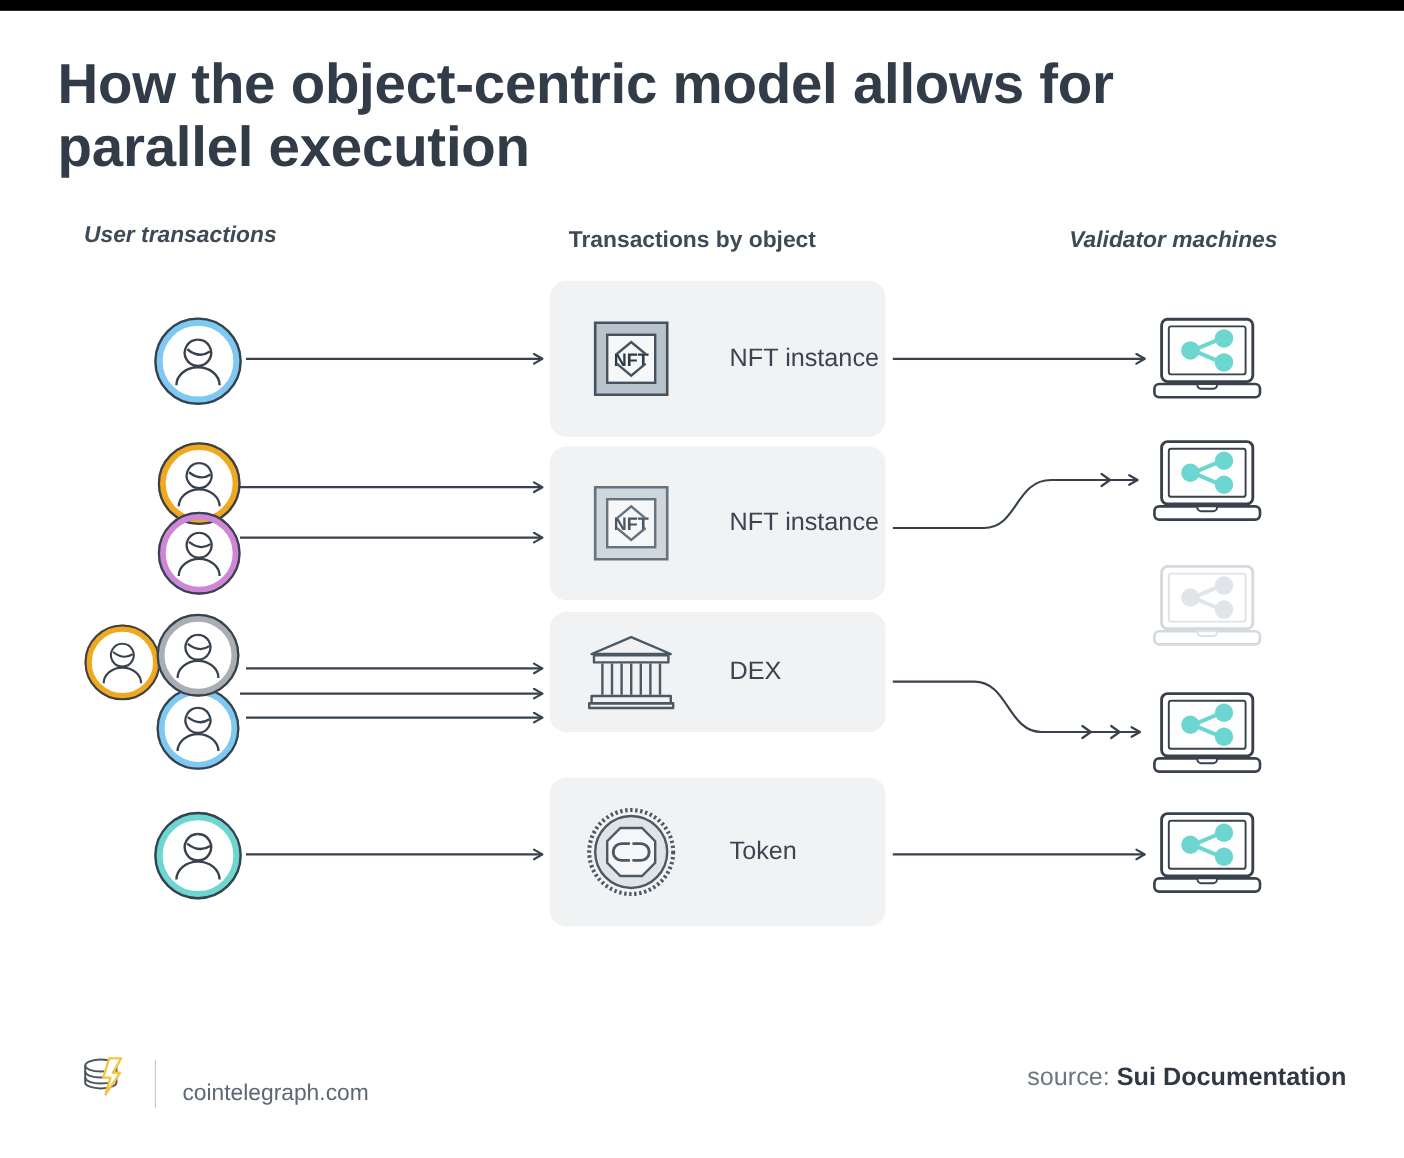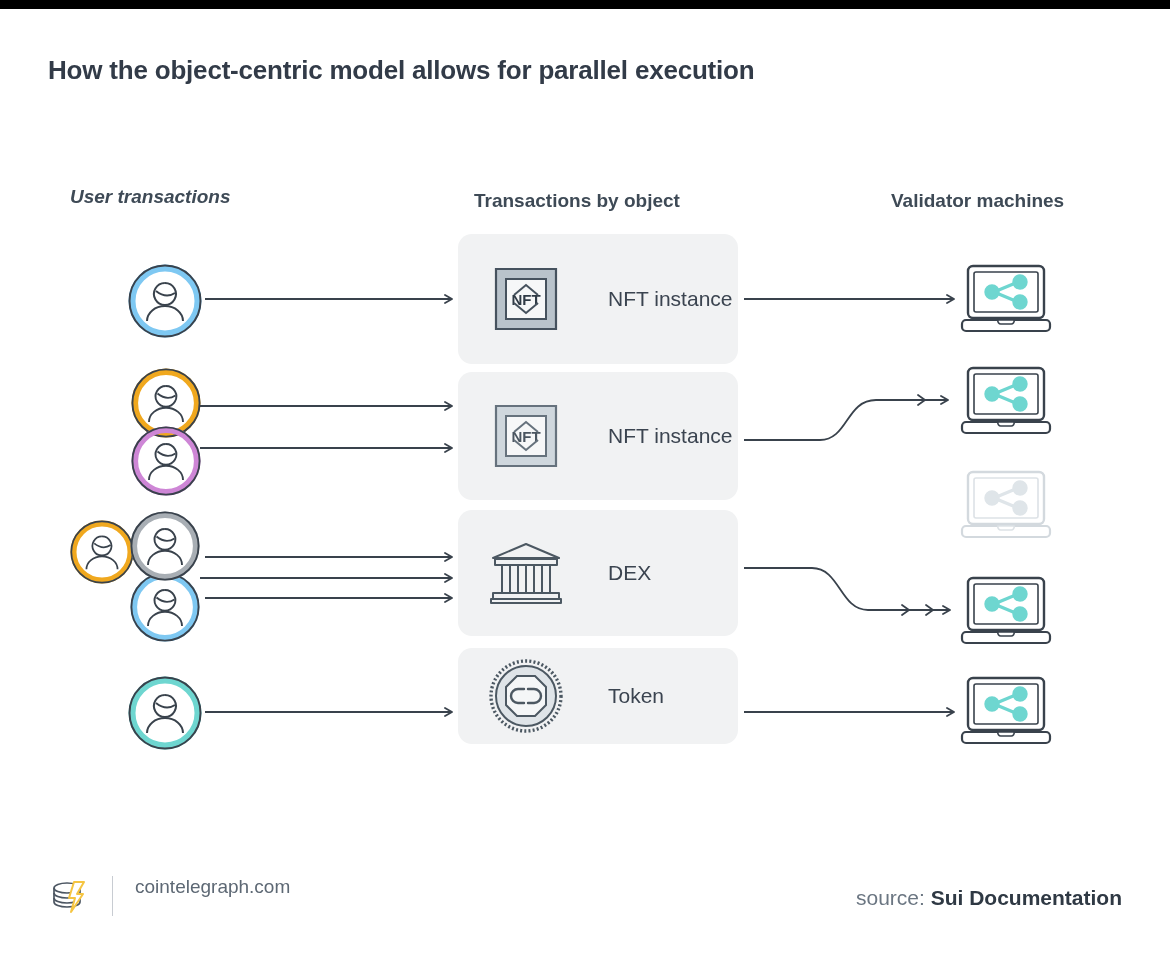--- a/index.html
+++ b/index.html
@@ -20,38 +20,38 @@
     height: 9px;
     background: #000000;
   }
 
   
   .title {
     position: absolute;
     left: 48px;
     top: 44px;
     width: 980px;
-    font-size: 26px;
+    font-size: 47px;
     line-height: 52px;
     font-weight: bold;
     color: #323b48;
     letter-spacing: -0.2px;
   }
 
   
   .col-head {
     position: absolute;
     font-size: 19px;
     color: #3e4a56;
     font-weight: 600;
     white-space: nowrap;
   }
   .col-head.c1 { left: 70px;  top: 186px; font-style: italic; }
   .col-head.c2 { left: 474px; top: 190px; text-align: right; }
-  .col-head.c3 { left: 891px; top: 190px; }
+  .col-head.c3 { left: 891px; top: 190px; font-style: italic; }
 
   
   .canvas {
     position: absolute;
     left: 0; top: 0;
     width: 1170px;
     height: 965px;
     pointer-events: none;
   }
 
@@ -60,22 +60,22 @@
     position: absolute;
     left: 458px;
     width: 280px;
     background: #f1f2f3;
     border-radius: 14px;
     display: flex;
     align-items: center;
   }
   .card-r1 { top: 234px; height: 130px; }
   .card-r2 { top: 372px; height: 128px; }
-  .card-r3 { top: 510px; height: 126px; }
-  .card-r4 { top: 648px; height: 96px; }
+  .card-r3 { top: 510px; height: 100px; }
+  .card-r4 { top: 648px; height: 124px; }
 
   .card-icon {
     width: 84px;
     margin-left: 26px;
     display: flex;
     align-items: flex-end;
     justify-content: center;
     flex: none;
   }
   .card-label {
@@ -92,24 +92,24 @@
   }
 
   
   .laptop {
     position: absolute;
   }
 
   
   .footer {
     position: absolute;
-    left: 48px;
+    left: 65px;
     top: 876px;
     display: flex;
-    align-items: flex-start;
+    align-items: flex-end;
   }
   .footer-divider {
     width: 1px;
     height: 40px;
     background: #c8ccd2;
     margin: 0 22px;
   }
   .footer-site {
     font-size: 19px;
     color: #5d6874;

